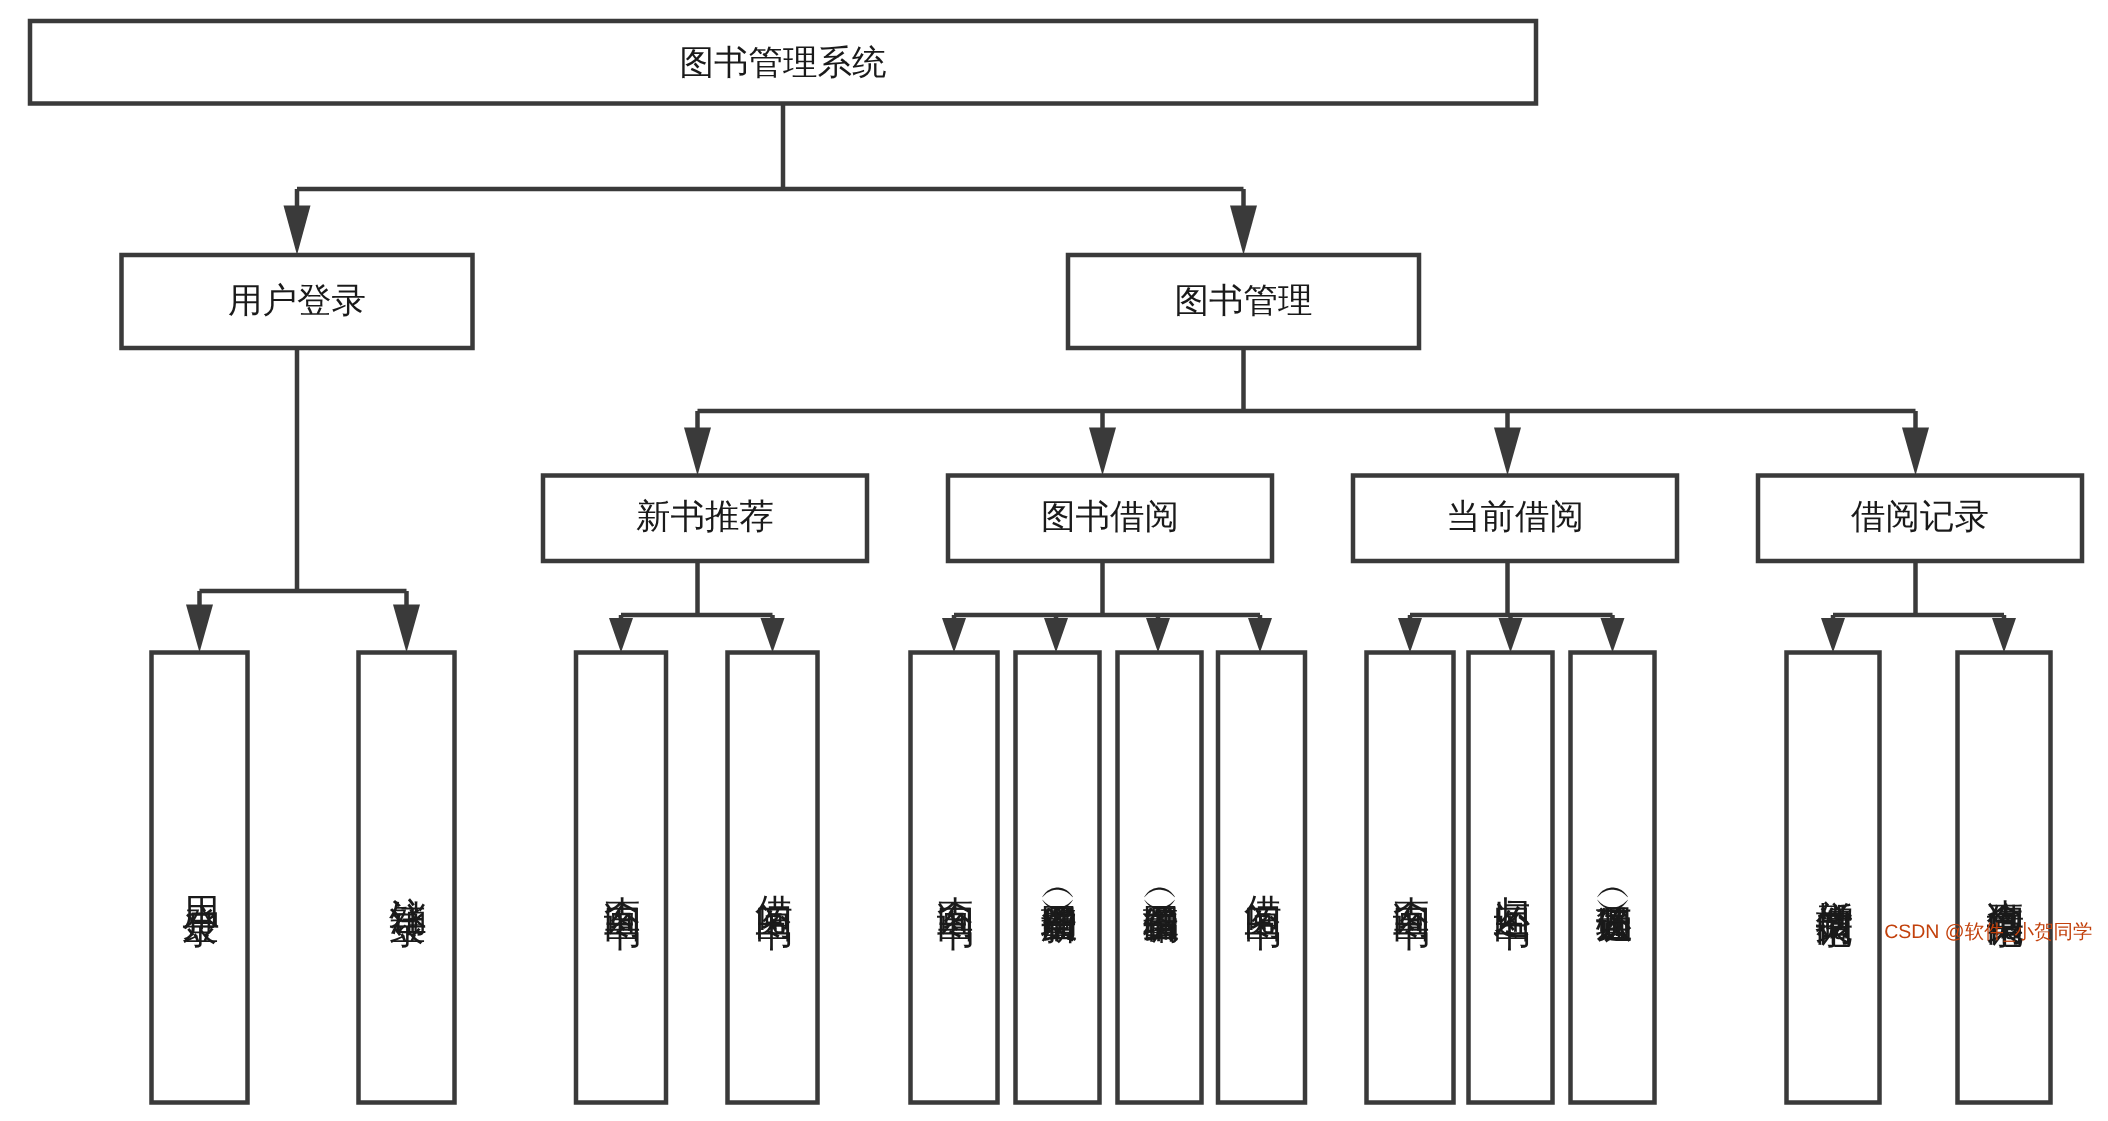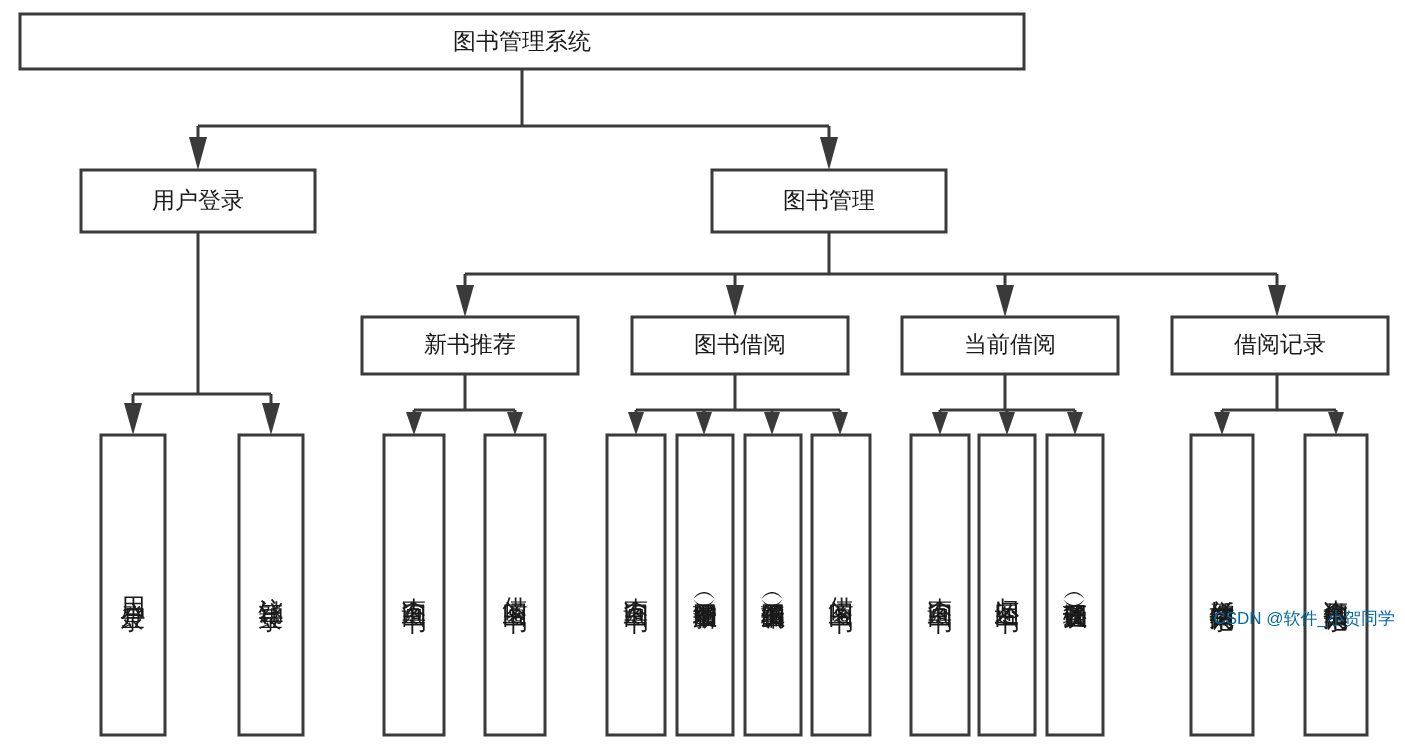--- a/index.html
+++ b/index.html
@@ -66,22 +66,22 @@
     letter-spacing: 4px;
     color: #1a1a1a;
     white-space: nowrap;
     text-align: center;
   }
   .watermark {
     position: absolute;
     right: 10px;
     bottom: 4px;
     font-family: "Liberation Sans", "DejaVu Sans", sans-serif;
-    font-size: 17px;
-    color: #0369a1;
+    font-size: 13px;
+    color: #c2410c;
     white-space: nowrap;
     user-select: none;
   }
 </style>
 </head>
 <body>
 
 <div id="diagram-root">
 
   <svg class="diagram" viewBox="0 0 1405 747" xmlns="http://www.w3.org/2000/svg">

